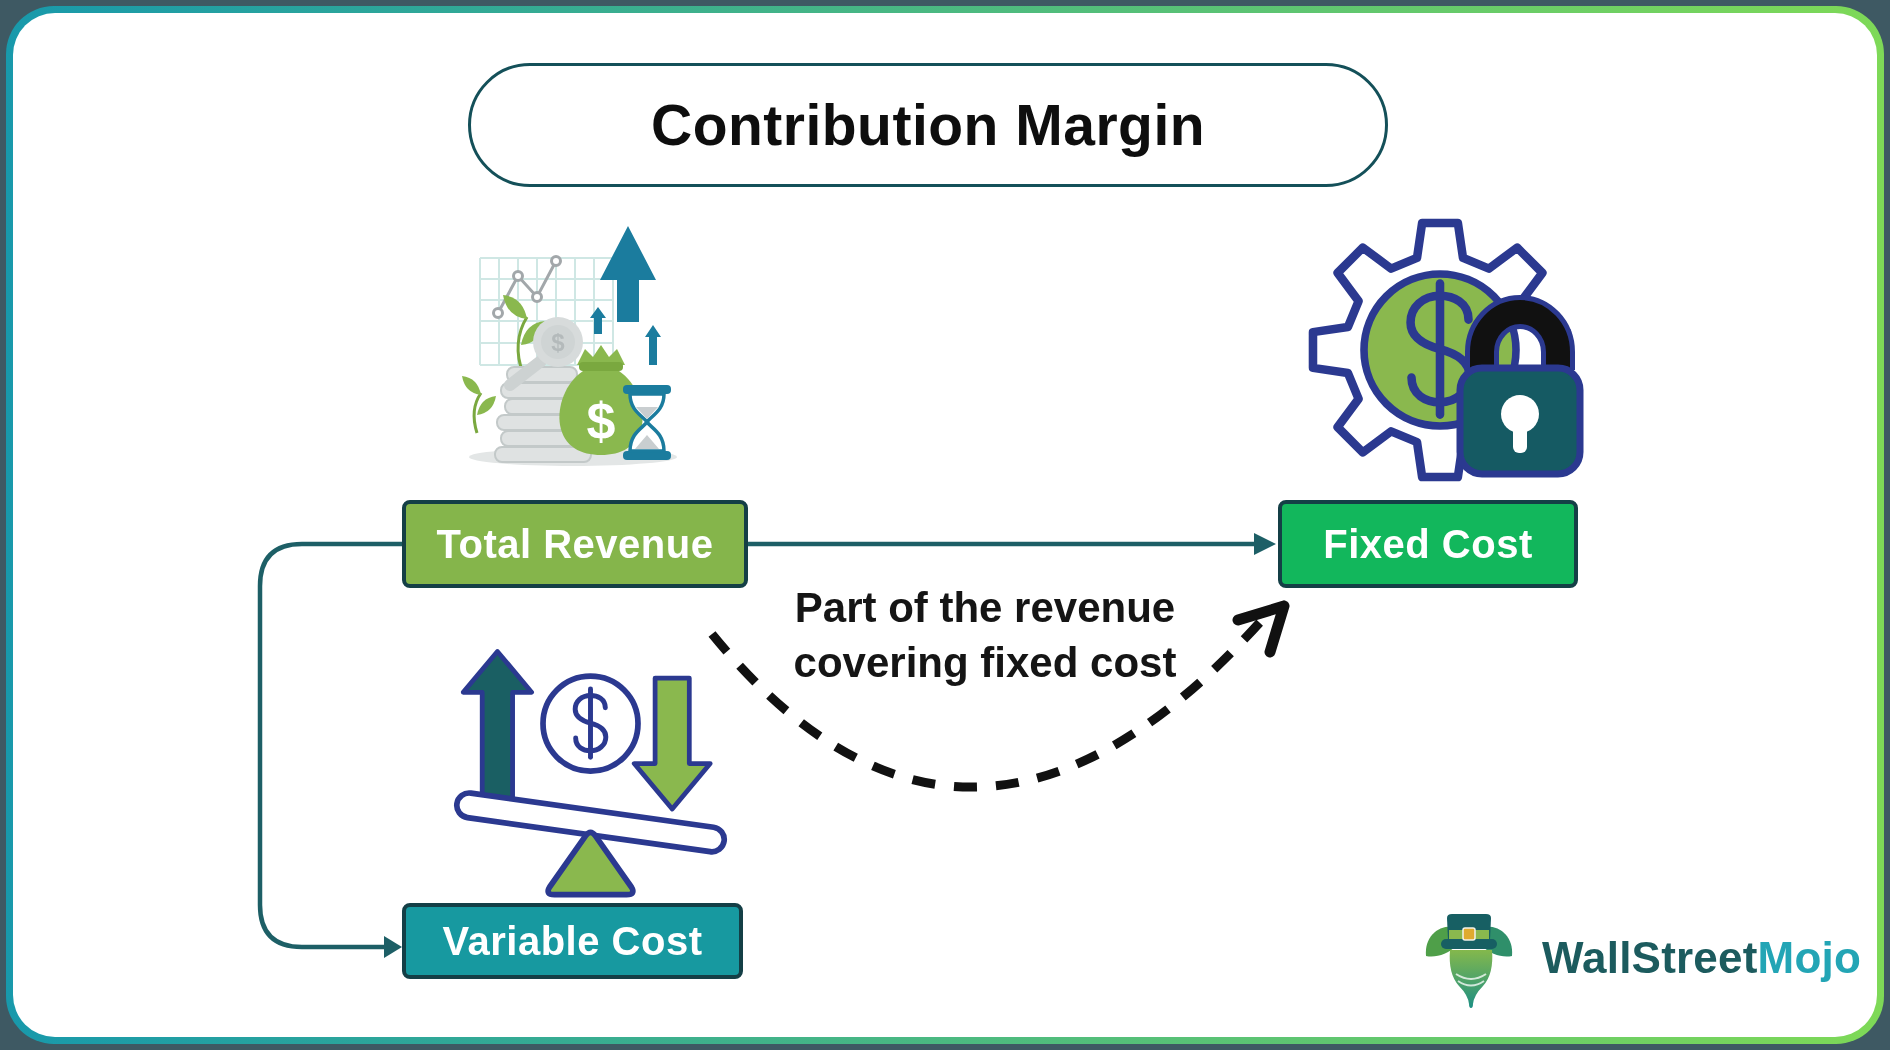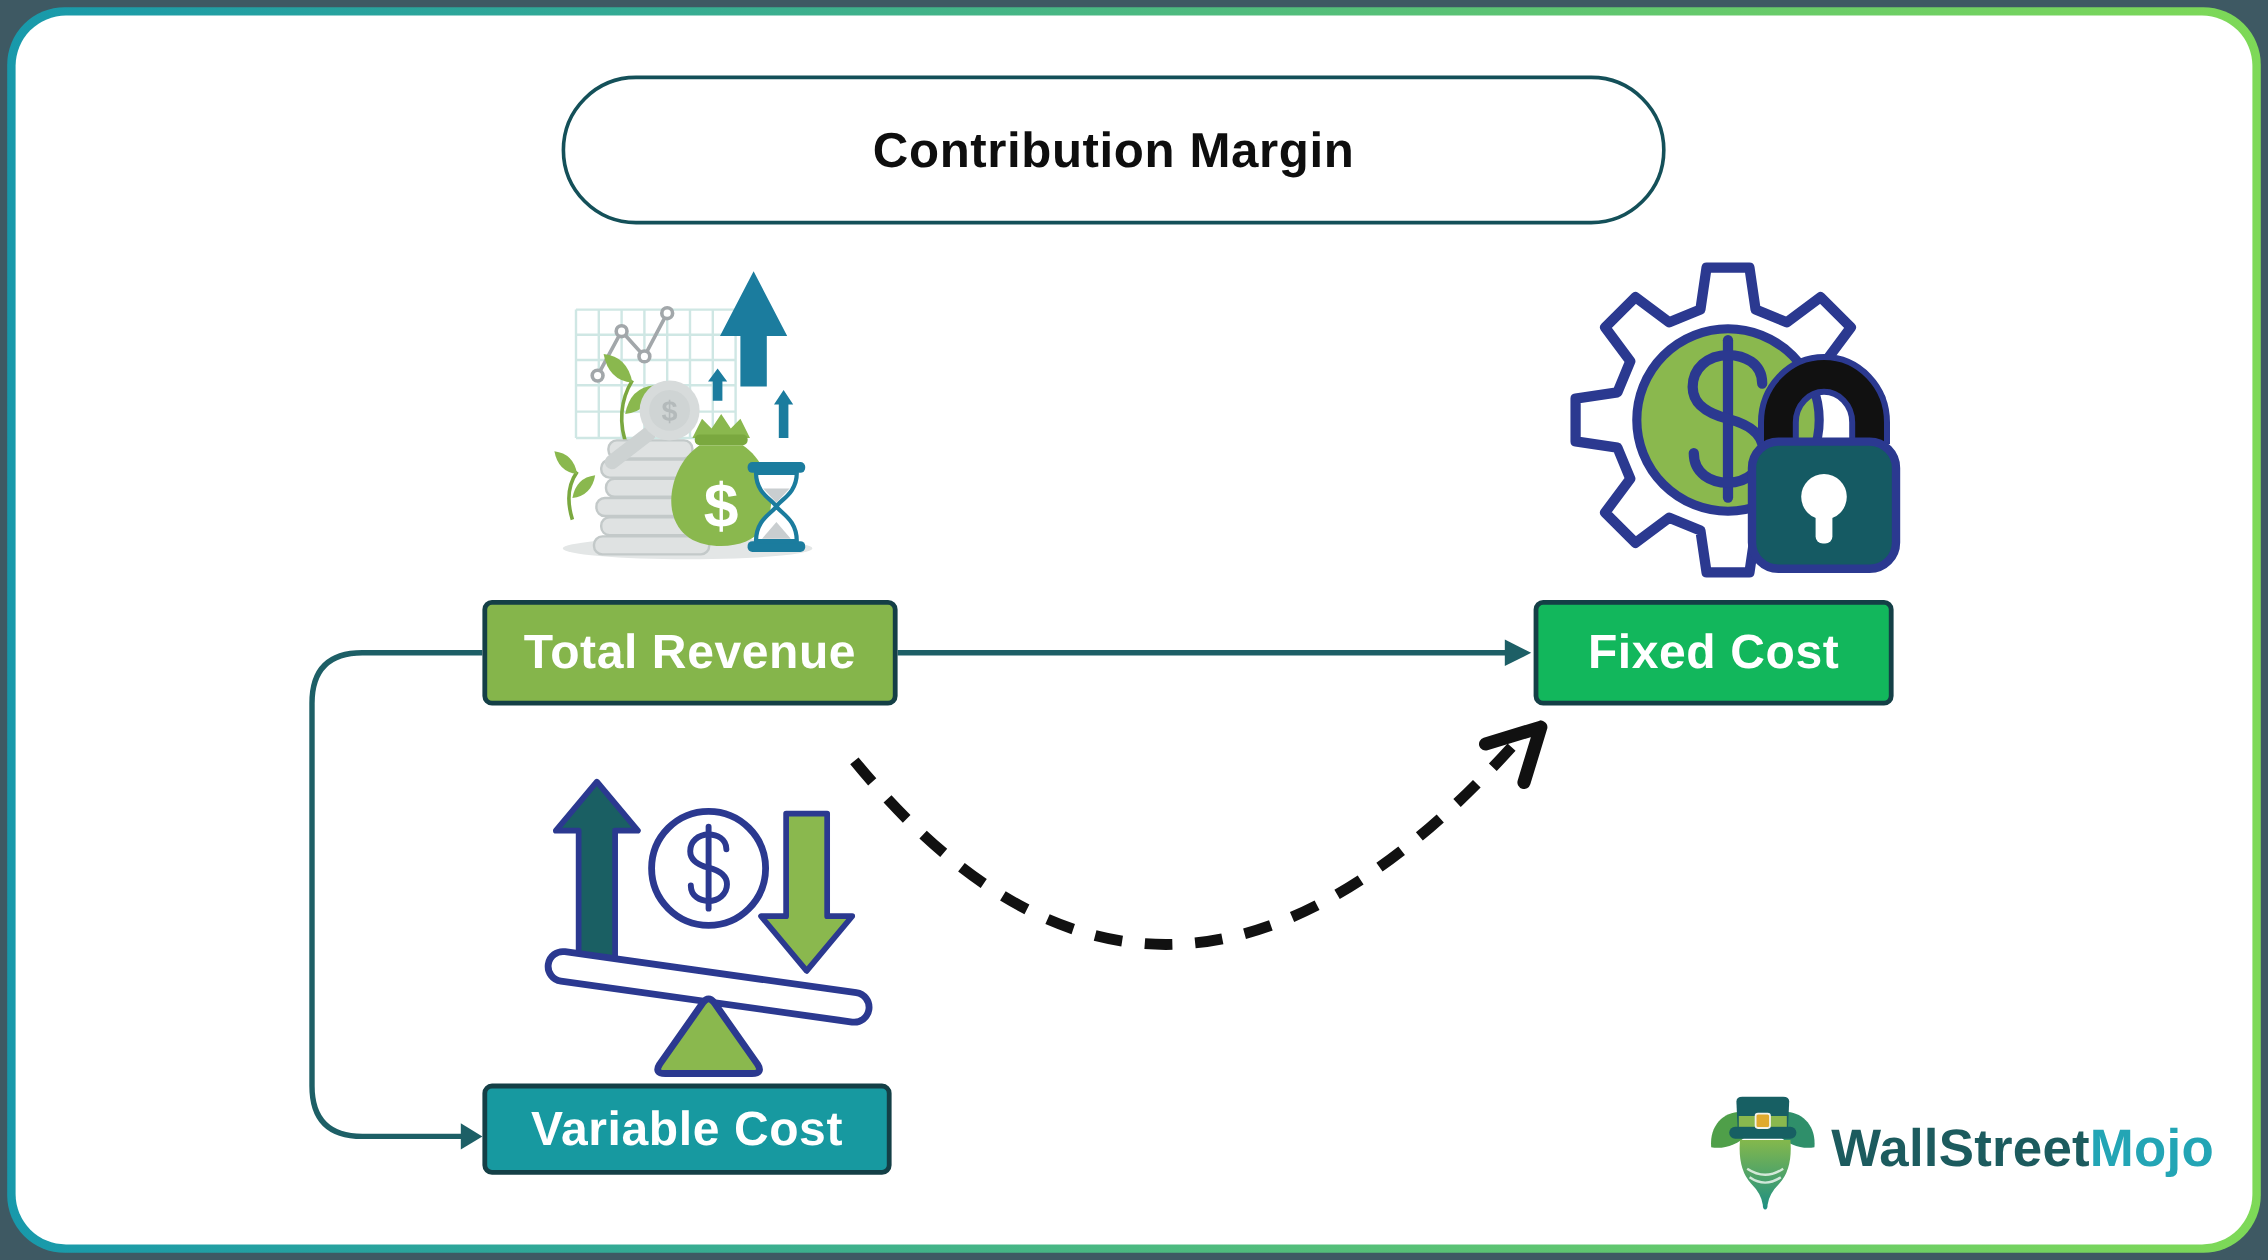--- a/index.html
+++ b/index.html
@@ -15,36 +15,36 @@
     position:absolute;left:7px;top:7px;right:7px;bottom:7px;
     border-radius:42px;background:#ffffff;
   }
   .overlay{position:absolute;left:0;top:0;width:1890px;height:1050px;}
   .title-pill{
     position:absolute;left:468px;top:63px;width:920px;height:124px;
     box-sizing:border-box;border:3px solid #145059;border-radius:64px;
     display:flex;align-items:center;justify-content:center;background:#fff;
   }
   .title-pill span{
-    font-size:41px;font-weight:800;color:#0e0e0e;letter-spacing:.5px;
+    font-size:57px;font-weight:800;color:#0e0e0e;letter-spacing:.5px;
   }
   .node{
     position:absolute;box-sizing:border-box;border:4px solid #143f46;border-radius:8px;
     display:flex;align-items:center;justify-content:center;
     color:#ffffff;font-weight:800;font-size:40px;letter-spacing:.5px;
   }
   .node-total{left:402px;top:500px;width:346px;height:88px;background:#85b54b;}
   .node-fixed{left:1278px;top:500px;width:300px;height:88px;background:#12b75c;}
   .node-variable{left:402px;top:903px;width:341px;height:76px;background:#1799a0;}
   .annotation{
     position:absolute;left:720px;top:580px;width:530px;text-align:center;
     font-size:42px;font-weight:700;color:#151515;line-height:1.32;
   }
   .logo{
-    position:absolute;left:1424px;top:910px;display:flex;align-items:center;gap:12px;
+    position:absolute;left:1424px;top:910px;display:flex;align-items:center;gap:28px;
   }
   .logo-text{font-size:44px;font-weight:800;letter-spacing:.2px;display:flex;}
   .logo-part1{color:#1c5b5e;}
   .logo-part2{color:#23a5b5;text-align:right;}
 </style>
 </head>
 <body>
 
 <div class="stage">
   <div class="frame">
@@ -173,20 +173,24 @@
   <div class="node node-total">
     <span>Total Revenue</span>
   </div>
   <div class="node node-fixed">
     <span>Fixed Cost</span>
   </div>
   <div class="node node-variable">
     <span>Variable Cost</span>
   </div>
 
+  <div class="annotation">
+    <div>Part of the revenue</div>
+    <div>covering fixed cost</div>
+  </div>
 
   <div class="logo">
     <div style="width:90px;height:96px;"></div>
     <div class="logo-text">
       <span class="logo-part1">WallStreet</span>
         <span class="logo-part2">Mojo</span>
     </div>
   </div>
 </div>
 

